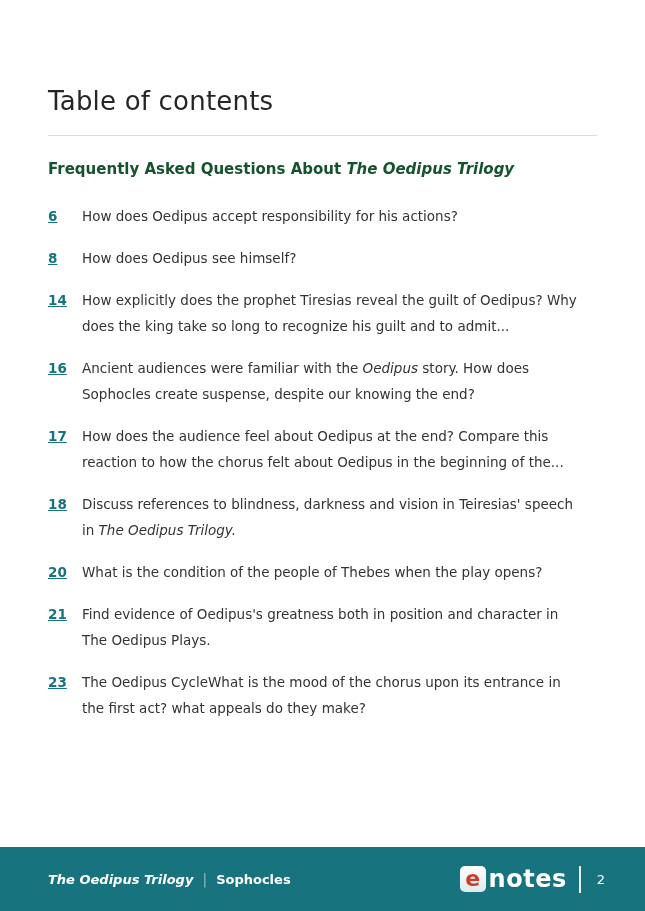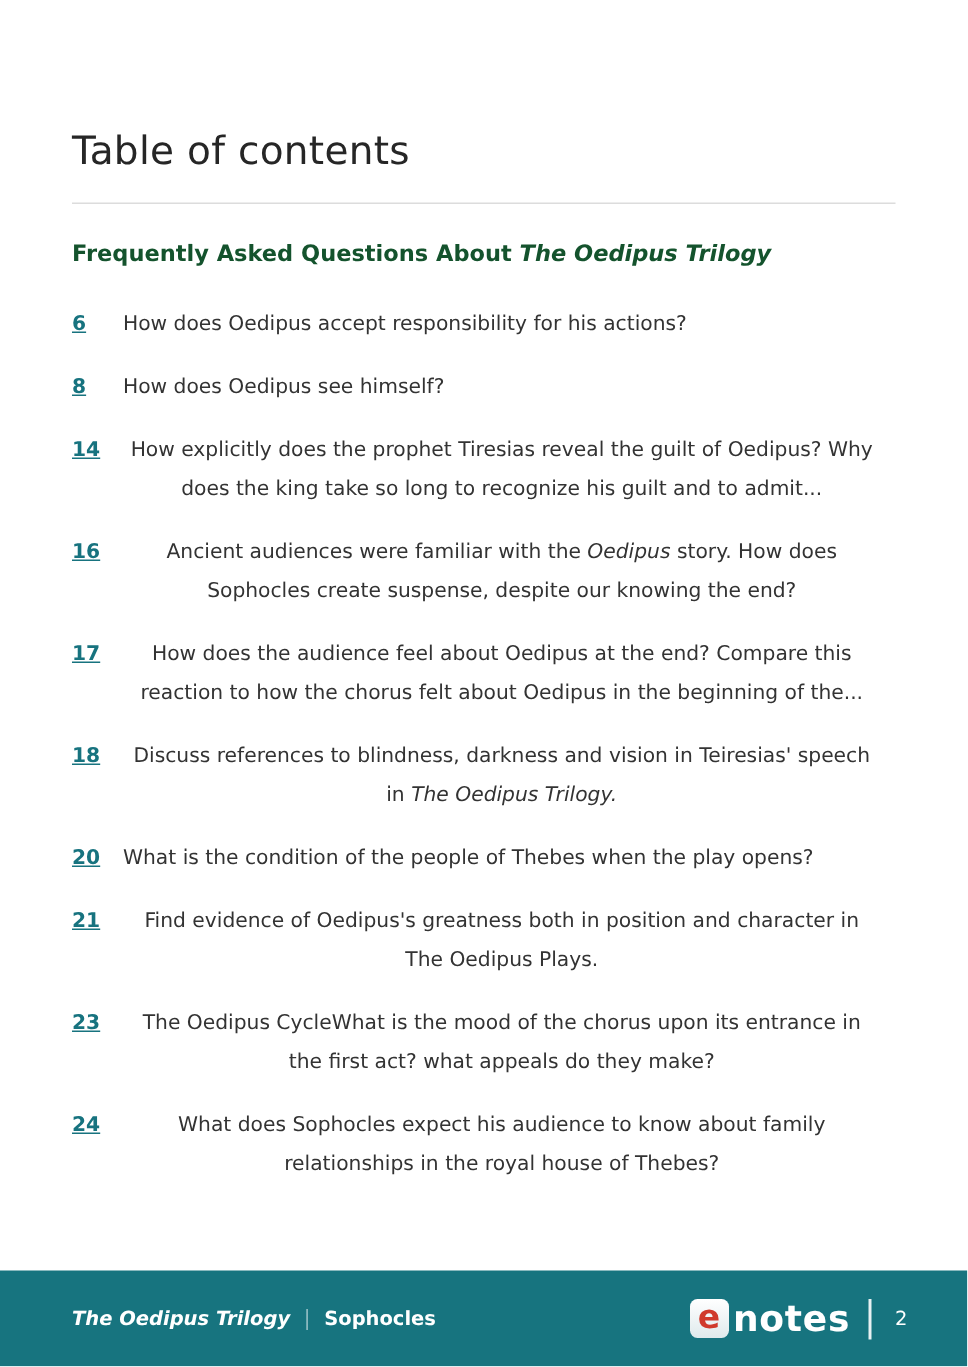--- a/index.html
+++ b/index.html
@@ -42,21 +42,20 @@
     font-weight: 700;
     color: #17737f;
     text-decoration: underline;
     cursor: pointer;
   }
   .entry-text {
     font-size: 13.5px;
     line-height: 26px;
     color: #333333;
     max-width: 505px;
-    text-align: center;
   }
   .footer {
     position: absolute;
     left: 0; right: 0; bottom: 0;
     height: 64px;
     background: #17747f;
     color: #ffffff;
     display: flex;
     align-items: center;
     justify-content: space-between;
@@ -137,24 +136,20 @@
           <div class="entry-text"><span>What is the condition of the people of Thebes when the play opens?</span></div>
         </div>
         <div class="entry">
           <a class="entry-num">21</a>
           <div class="entry-text"><span>Find evidence of Oedipus's greatness both in position and character in The Oedipus Plays.</span></div>
         </div>
         <div class="entry">
           <a class="entry-num">23</a>
           <div class="entry-text"><span>The Oedipus CycleWhat is the mood of the chorus upon its entrance in the first act? what appeals do they make?</span></div>
         </div>
-        <div class="entry">
-          <a class="entry-num">24</a>
-          <div class="entry-text"><span>What does Sophocles expect his audience to know about family relationships in the royal house of Thebes?</span></div>
-        </div>
       </div>
   </div>
 
   <div class="footer">
     <div class="footer-left">
       <span class="footer-book">The Oedipus Trilogy</span>
       <span class="footer-sep">|</span>
       <span class="footer-author">Sophocles</span>
     </div>
     <div class="footer-right">

